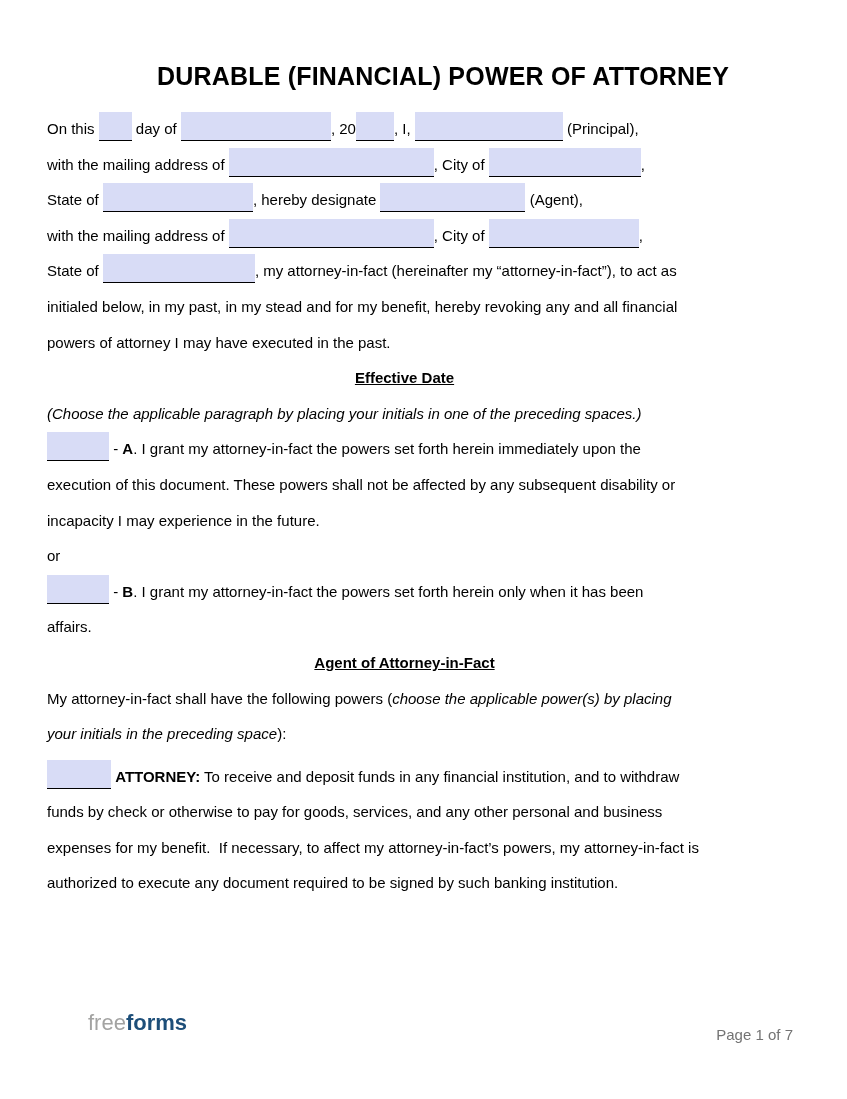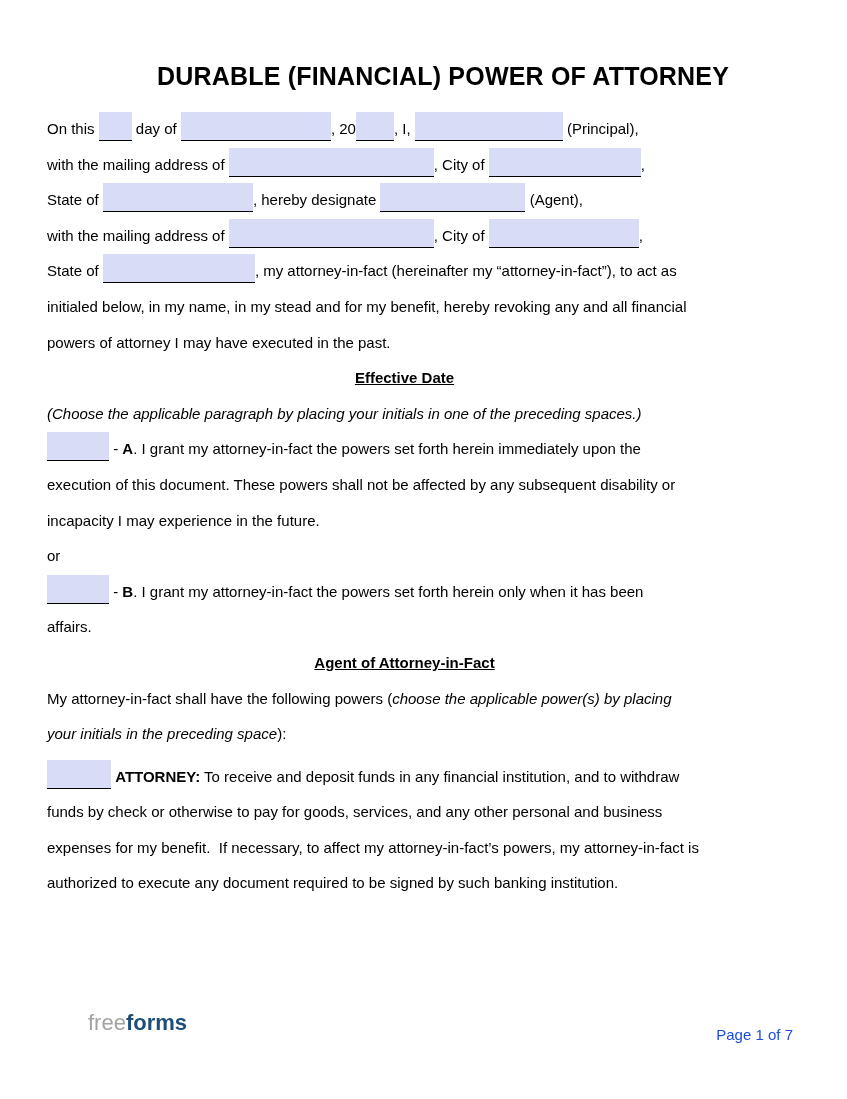--- a/index.html
+++ b/index.html
@@ -22,35 +22,35 @@
   .blank{
     display:inline-block;height:29px;vertical-align:-7px;
     border-bottom:1.5px solid #000;box-sizing:border-box;
   }
   .footer-logo{
     position:absolute;left:88px;top:1011px;font-size:22px;line-height:24px;
   }
   .footer-logo .free{color:#a3a3a2;font-weight:400;text-align:center;}
   .footer-logo .forms{color:#1d4e79;font-weight:700;}
   .footer-page{
-    position:absolute;right:54px;top:1026px;font-size:15px;color:#1d4ed8;
+    position:absolute;right:54px;top:1026px;font-size:15px;color:#737373;
   }
 </style>
 </head>
 <body>
 
 <div class="page">
   <div class="title">DURABLE (FINANCIAL) POWER OF ATTORNEY</div>
   <div class="content">
       <div class="line"><span>On this </span><span class="blank" style="width: 33px; background: rgb(216, 220, 246);"></span><span> day of </span><span class="blank" style="width: 150px; background: rgb(216, 220, 246);"></span><span>, 20</span><span class="blank" style="width: 38px; background: rgb(216, 220, 246);"></span><span>, I, </span><span class="blank" style="width: 148px; background: rgb(216, 220, 246);"></span><span> (Principal),</span></div>
       <div class="line"><span>with the mailing address of </span><span class="blank" style="width: 205px; background: rgb(216, 220, 246);"></span><span>, City of </span><span class="blank" style="width: 152px; background: rgb(216, 220, 246);"></span><span>,</span></div>
       <div class="line"><span>State of </span><span class="blank" style="width: 150px; background: rgb(216, 220, 246);"></span><span>, hereby designate </span><span class="blank" style="width: 145px; background: rgb(216, 220, 246);"></span><span> (Agent),</span></div>
       <div class="line"><span>with the mailing address of </span><span class="blank" style="width: 205px; background: rgb(216, 220, 246);"></span><span>, City of </span><span class="blank" style="width: 150px; background: rgb(216, 220, 246);"></span><span>,</span></div>
       <div class="line"><span>State of </span><span class="blank" style="width: 152px; background: rgb(216, 220, 246);"></span><span>, my attorney-in-fact (hereinafter my “attorney-in-fact”), to act as</span></div>
-      <div class="line"><span>initialed below, in my name, in my stead and for my benefit, hereby revoking any and all financial</span></div>
+      <div class="line"><span>initialed below, in my past, in my stead and for my benefit, hereby revoking any and all financial</span></div>
       <div class="line"><span>powers of attorney I may have executed in the past.</span></div>
       <div class="line heading"><span class="hspan">Effective Date</span></div>
       <div class="line"><span class="i">(Choose the applicable paragraph by placing your initials in one of the preceding spaces.)</span></div>
       <div class="line"><span class="blank" style="width: 62px; background: rgb(216, 220, 246);"></span><span> - </span><span class="b">A</span><span>. I grant my attorney-in-fact the powers set forth herein immediately upon the</span></div>
       <div class="line"><span>execution of this document. These powers shall not be affected by any subsequent disability or</span></div>
       <div class="line"><span>incapacity I may experience in the future.</span></div>
       <div class="line"><span>or</span></div>
       <div class="line"><span class="blank" style="width: 62px; background: rgb(216, 220, 246);"></span><span> - </span><span class="b">B</span><span>. I grant my attorney-in-fact the powers set forth herein only when it has been</span></div>
       <div class="line"><span>affairs.</span></div>
       <div class="line heading"><span class="hspan">Agent of Attorney-in-Fact</span></div>

